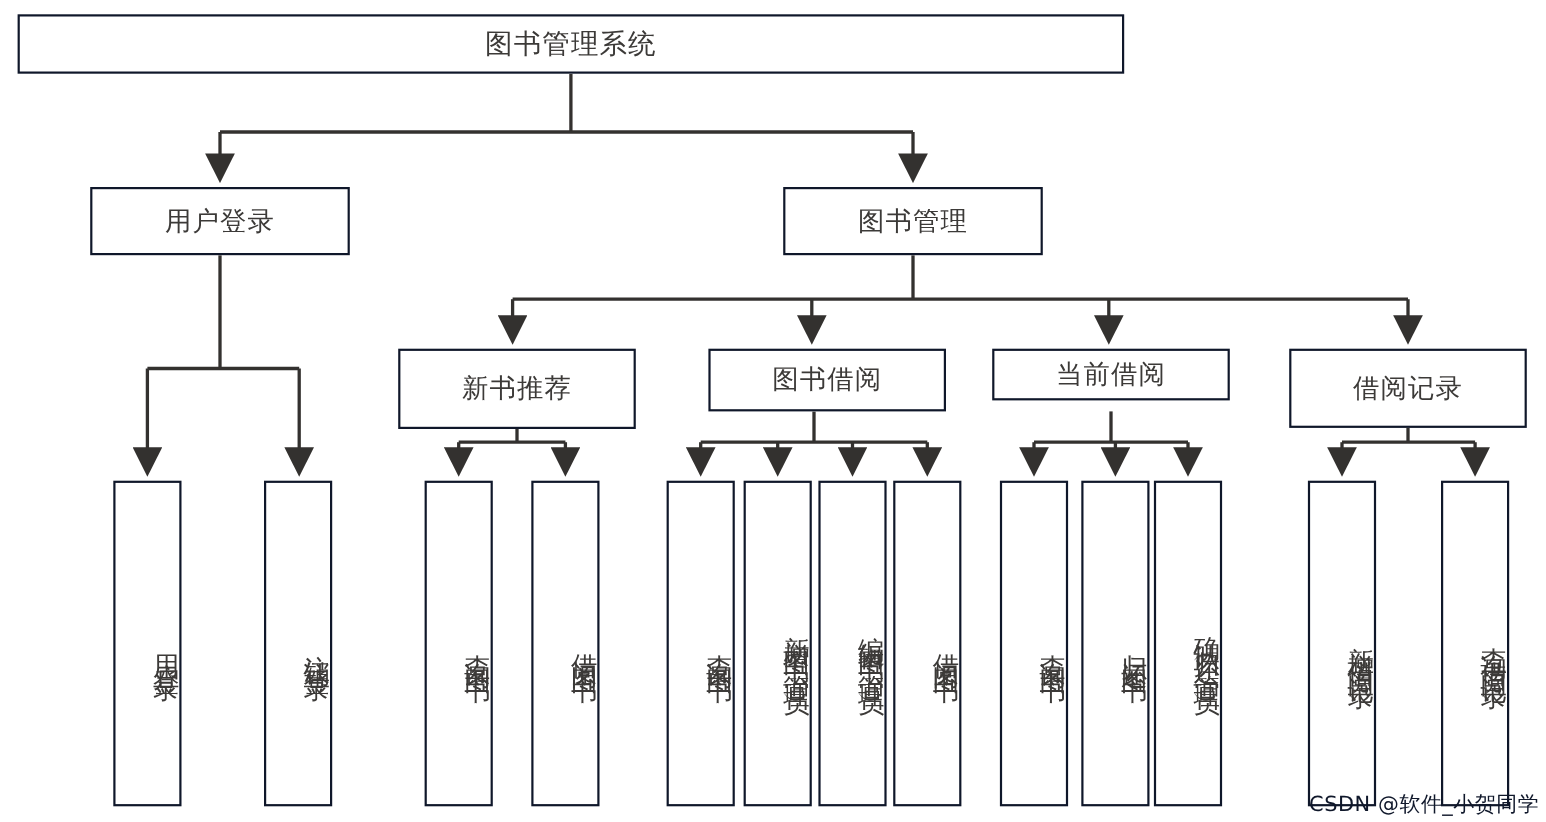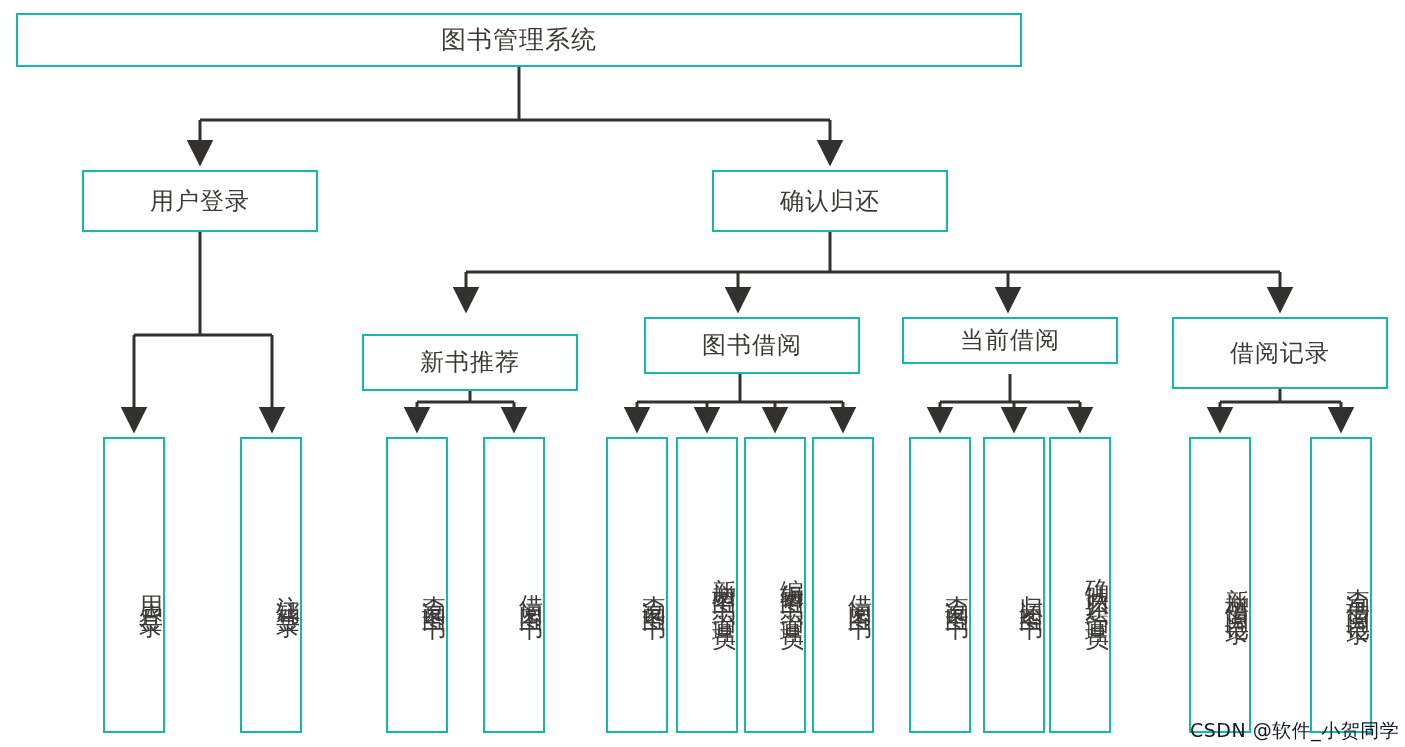--- a/index.html
+++ b/index.html
@@ -21,21 +21,21 @@
     position: absolute;
     left: 0;
     top: 0;
     width: 1405px;
     height: 747px;
   }
   .node {
     position: absolute;
     box-sizing: border-box;
     background: #ffffff;
-    border: 2px solid #14b8a6;
+    border: 2px solid #0f172a;
     display: flex;
     align-items: center;
     justify-content: center;
     color: #3c3a38;
   }
   .node.horiz {
     font-size: 24px;
     letter-spacing: 1px;
     line-height: 1.1;
   }
@@ -121,24 +121,24 @@
   </svg>
 
   <div class="node horiz root" style="left: 16px; top: 13px; width: 1006px; height: 54px;">
     <span>图书管理系统</span>
   </div>
 
   <div class="node horiz" style="left: 82px; top: 170px; width: 236px; height: 62px;">
     <span>用户登录</span>
   </div>
   <div class="node horiz" style="left: 712px; top: 170px; width: 236px; height: 62px;">
-    <span>确认归还</span>
+    <span>图书管理</span>
   </div>
 
-  <div class="node horiz" style="left: 362px; top: 334px; width: 216px; height: 57px;">
+  <div class="node horiz" style="left: 362px; top: 317px; width: 216px; height: 73px;">
     <span>新书推荐</span>
   </div>
   <div class="node horiz" style="left: 644px; top: 317px; width: 216px; height: 57px; justify-content: center;">
     <span>图书借阅</span>
   </div>
   <div class="node horiz" style="left: 902px; top: 317px; width: 216px; height: 47px;">
     <span>当前借阅</span>
   </div>
   <div class="node horiz" style="left: 1172px; top: 317px; width: 216px; height: 72px;">
     <span>借阅记录</span>

